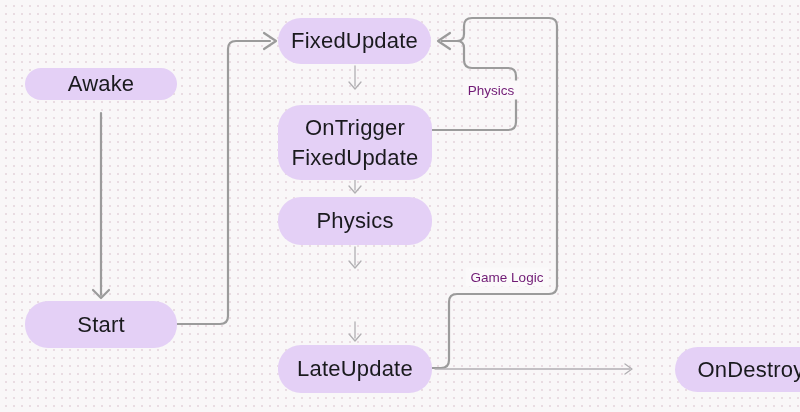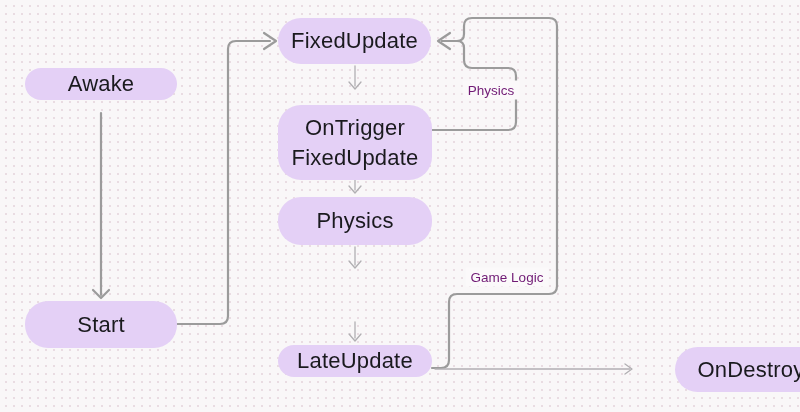--- a/index.html
+++ b/index.html
@@ -36,21 +36,21 @@
     line-height: 30px;
     text-align: center;
     letter-spacing: 0.2px;
   }
   .node-awake       { left: 25px;  top: 68px;  width: 152px; height: 32px; }
   .node-start       { left: 25px;  top: 301px; width: 152px; height: 47px; }
   .node-fixedupdate { left: 278px; top: 18px;  width: 153px; height: 46px; }
   .node-ontrigger   { left: 278px; top: 93px;  width: 154px; height: 75px; margin-top: 12px; }
   .node-update      { left: 278px; top: 197px; width: 154px; height: 48px; }
   .node-coroutine   { left: 278px; top: 272px; width: 154px; height: 48px; }
-  .node-lateupdate  { left: 278px; top: 345px; width: 154px; height: 32px; }
+  .node-lateupdate  { left: 278px; top: 345px; width: 154px; height: 48px; }
   .node-ondestroy   { left: 675px; top: 347px; width: 152px; height: 45px; }
   .edge-label {
     position: absolute;
     font-size: 13.5px;
     color: #701a75;
     background: #fbf9fa;
     padding: 2px 5px;
     white-space: nowrap;
     transform: translate(-50%, -50%);
   }

